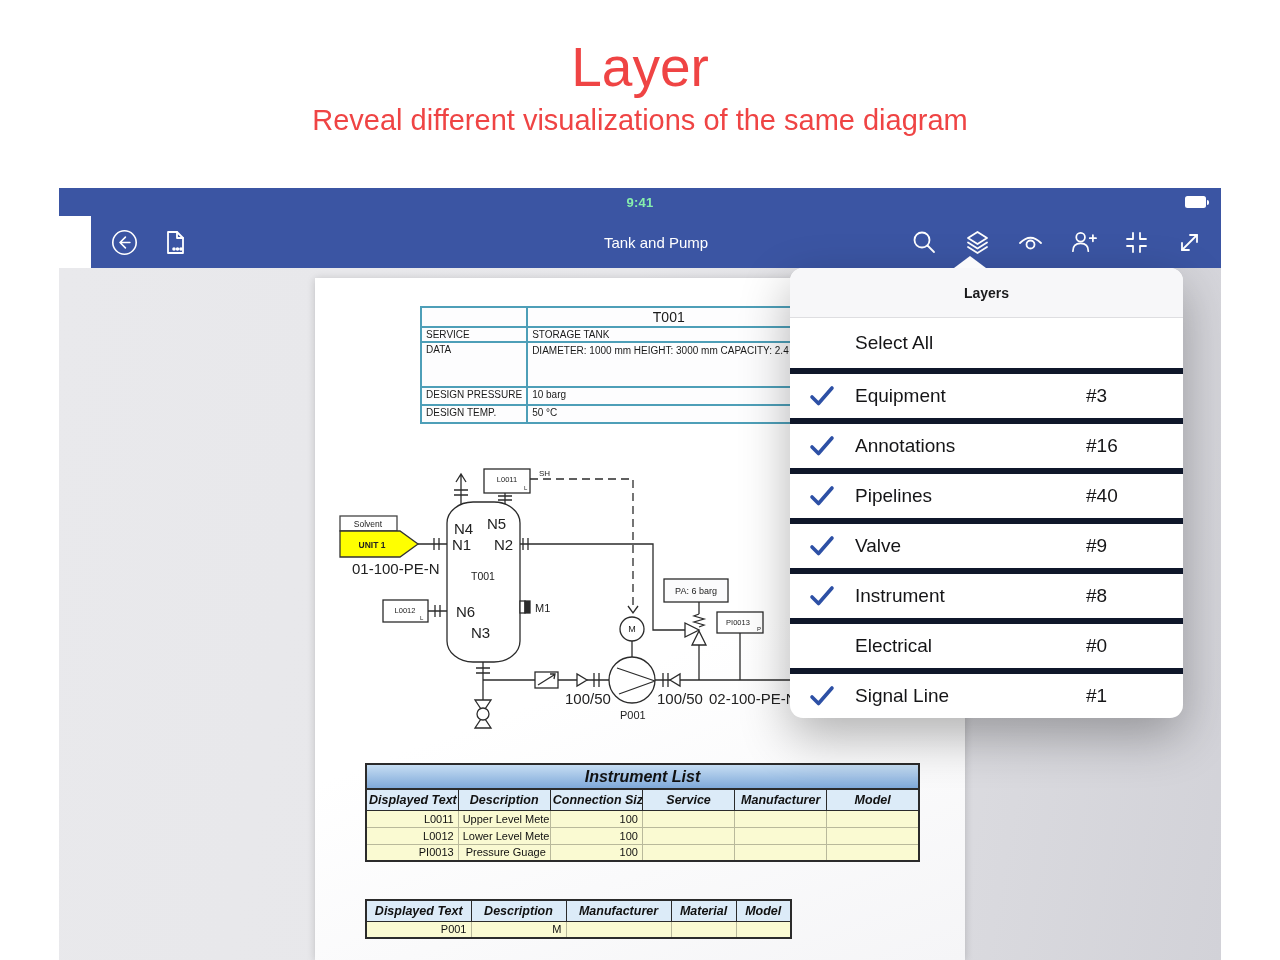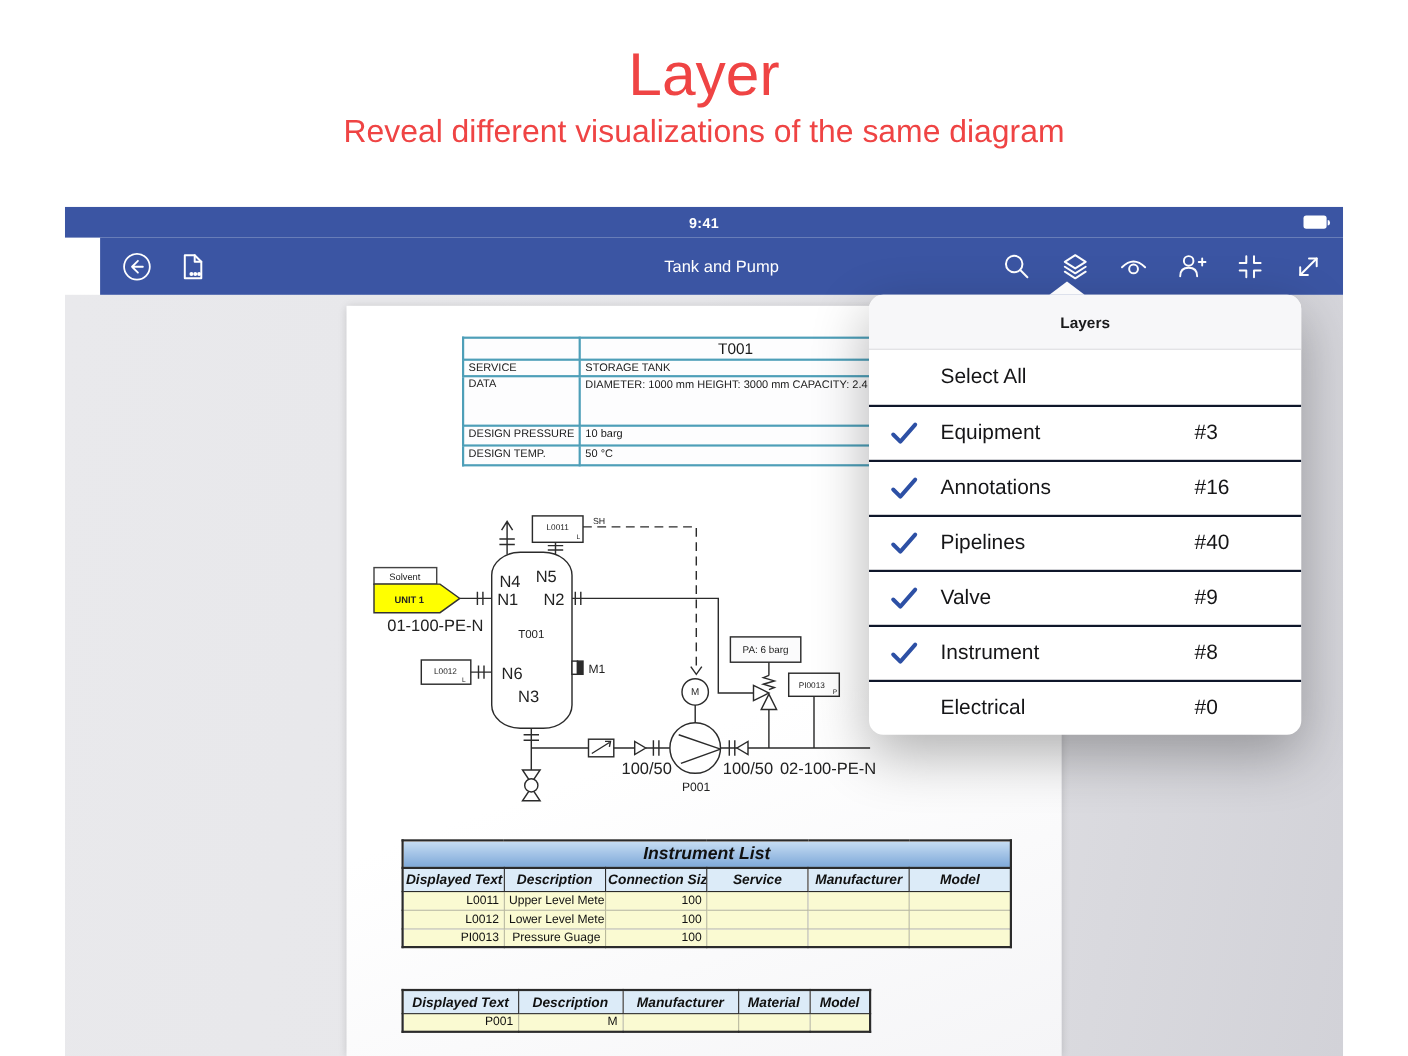--- a/index.html
+++ b/index.html
@@ -7,21 +7,21 @@
     font-family:"Liberation Sans", sans-serif; }
 
   
   .hero { position:absolute; top:36px; left:0; width:1280px; text-align:center; color:#ef4444; }
   .hero h1 { font-size:55px; font-weight:300; line-height:62px; }
   .hero h2 { font-size:29px; font-weight:300; margin-top:6px; }
 
   
   .window { position:absolute; left:59px; top:188px; width:1162px; height:772px; overflow:hidden; }
 
-  .statusbar { position:relative; height:28px; background:#3B55A3; color:#ffffff; z-index:10; }
+  .statusbar { position:relative; height:28px; background:#3B55A3; color:#86efac; z-index:10; }
   .statusbar .time { position:absolute; left:0; right:0; top:7px; text-align:center;
     font-size:13px; font-weight:700; letter-spacing:.3px; }
   .battery { position:absolute; right:12px; top:8px; width:24px; height:12px; }
   .battery .body { position:absolute; left:0; top:0; width:21px; height:12px; background:#fff; border-radius:2.5px; }
   .battery .nub { position:absolute; right:0; top:3.5px; width:2.5px; height:5px; background:#fff; border-radius:0 2px 2px 0; }
 
   .toolbar { position:relative; height:52px; background:#3B55A3; color:#fff;
     display:flex; align-items:center; z-index:10;margin-left:32px; }
   .tb-left { display:flex; align-items:center; gap:24px; margin-left:20px; }
   .tb-title { position:absolute; left:0; right:0; text-align:center; font-size:15px; color:#fff; }
@@ -63,21 +63,21 @@
   .dtxt { fill:#222; font-family:"Liberation Sans",sans-serif; }
 
   
   .pointer { position:absolute; left:895px; top:68px; width:0; height:0; z-index:40;
     border-left:16px solid transparent; border-right:16px solid transparent; border-bottom:12px solid #FAFAFB; }
   .popover { position:absolute; left:731px; top:80px; width:393px; z-index:30;
     background:#fff; border-radius:13px; box-shadow:0 18px 50px rgba(0,0,0,.30); overflow:hidden; }
   .pop-head { height:50px; line-height:50px; text-align:center; font-size:14px; font-weight:700;
     color:#1a1a1c; background:#F7F7F9; border-bottom:1px solid #DEDEE1; }
   .pop-row { position:relative; height:50px; display:flex; align-items:center; cursor:pointer; }
-  .pop-row + .pop-row { border-top:2px solid #0f172a; }
+  .pop-row + .pop-row { border-top:6px solid #0f172a; }
   .chk { width:28px; margin-left:18px; height:24px; }
   .chk svg { width:28px; height:24px; stroke:#2D50A5; stroke-width:3.6; fill:none;
     stroke-linecap:round; stroke-linejoin:round; }
   .lbl { margin-left:19px; font-size:19px; color:#151517; }
   .cnt { position:absolute; left:296px; font-size:19px; color:#151517; }
 </style>
 </head>
 <body>
 
 <div class="hero">
@@ -378,15 +378,22 @@
             <path d="M4,13 L10.5,19.5 L24,4"></path>
           </svg></span>
       <span class="lbl">Instrument</span>
       <span class="cnt">#8</span>
     </div>
     <div class="pop-row">
       <span class="chk"></span>
       <span class="lbl">Electrical</span>
       <span class="cnt">#0</span>
     </div>
+    <div class="pop-row">
+      <span class="chk"><svg viewBox="0 0 28 24">
+            <path d="M4,13 L10.5,19.5 L24,4"></path>
+          </svg></span>
+      <span class="lbl">Signal Line</span>
+      <span class="cnt">#1</span>
+    </div>
   </div>
 
 </div>
 
 </body></html>

